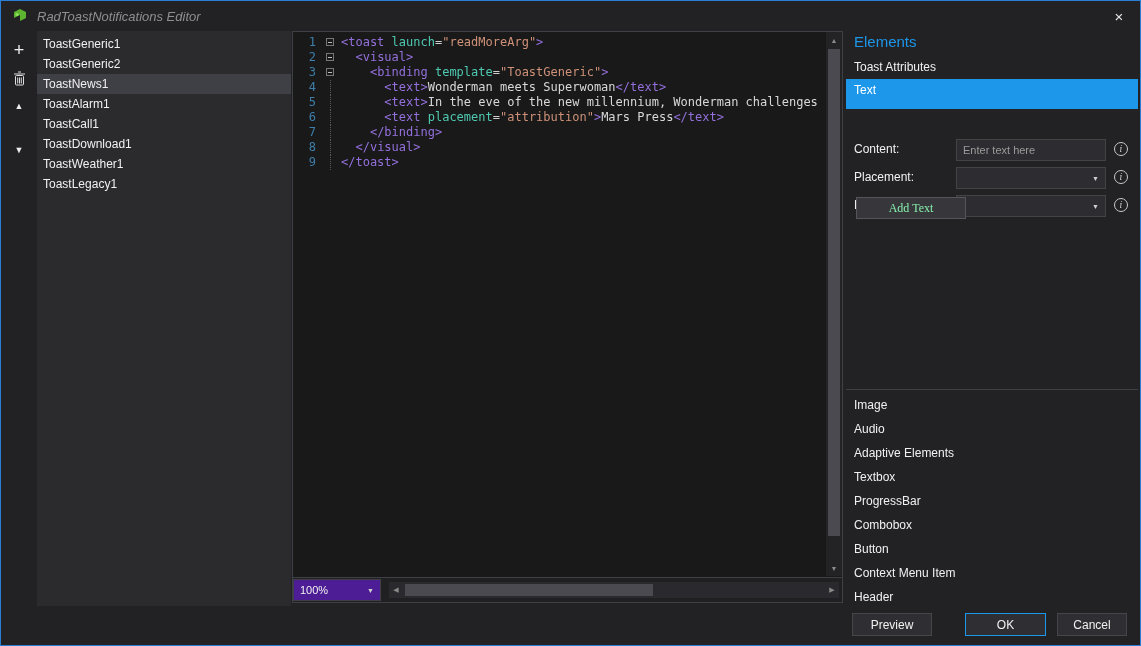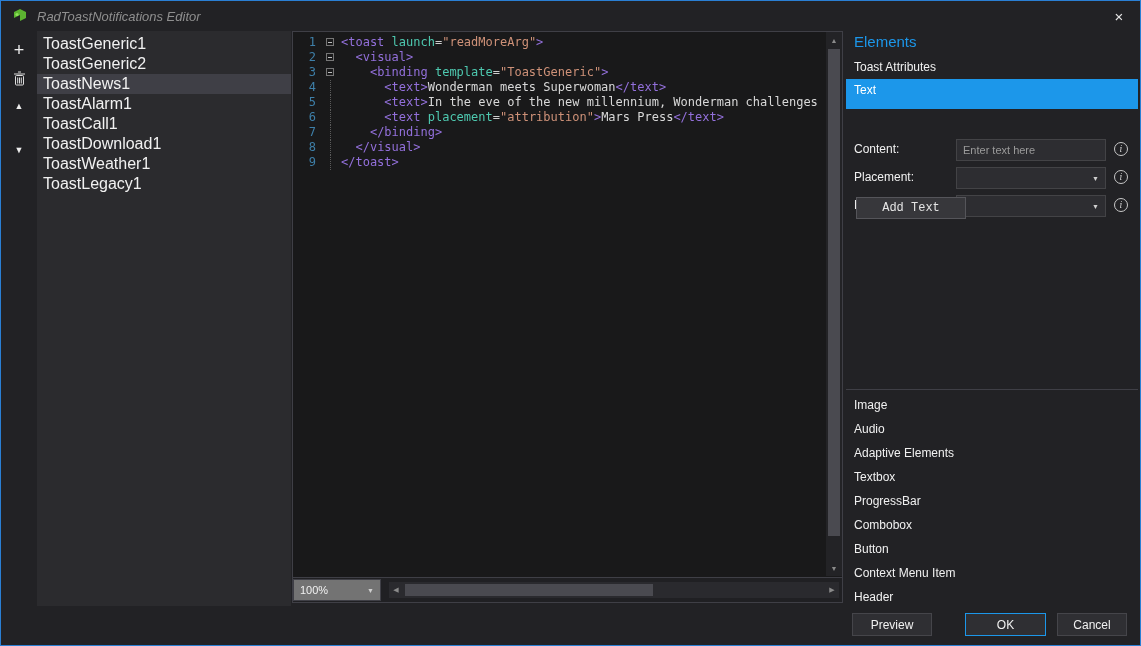--- a/index.html
+++ b/index.html
@@ -17,21 +17,21 @@
   .titlebar .title { color:#8f8f8f; font-size:13px;font-style:italic; }
   .close-btn { position:absolute; right:8px; top:3px; width:26px; height:24px; display:flex; align-items:center; justify-content:center; color:#e8e8e8; font-size:15px; cursor:pointer; }
   
   .toolcol { position:absolute; left:0; top:30px; width:36px; bottom:39px; display:flex; flex-direction:column; align-items:center; padding-top:8px; gap:6px; }
   .tool { width:30px; height:22px; display:flex; align-items:center; justify-content:center; color:#ededed; cursor:pointer; }
   .tool-add { font-size:18px; line-height:18px; }
   .tool-arrow { font-size:9px; }
   .tool-down { margin-top:16px; }
   
   .listpanel { position:absolute; left:36px; top:30px; width:254px; bottom:39px; background:#2b2b2e; padding-top:3px; }
-  .list-item { height:20px; line-height:20px; padding-left:6px; font-size:16px; color:#f1f1f1; white-space:nowrap; cursor:default; }
+  .list-item { height:20px; line-height:20px; padding-left:6px; font-size:12px; color:#f1f1f1; white-space:nowrap; cursor:default; }
   .list-item.selected { background:#3f3f46; }
   
   .editor { position:absolute; left:291px; top:30px; width:551px; bottom:42px; background:#19191a; border:1px solid #3f3f46; }
   .code-lines { position:absolute; top:3px; left:0; right:16px; bottom:26px; overflow:hidden; font-family:"DejaVu Sans Mono",monospace; font-size:12px; }
   .code-row { display:flex; height:15px; line-height:15px; white-space:pre; }
   .gutter { width:28px; flex:0 0 28px; text-align:right; padding-right:5px; color:var(--line-number,#3e7fa8); }
   .fold { width:20px; flex:0 0 20px; position:relative; }
   .foldbox { display:block; width:8px; height:8px; border:1px solid #777; margin:3px 0 0 5px; position:relative; }
   .foldbox::after { content:""; position:absolute; top:3px; left:1px; right:1px; border-top:1px solid #bdbdbd; }
   .guide { display:block; height:15px; border-left:1px dotted #5a5a5a; margin-left:9px; }
@@ -40,40 +40,40 @@
   .tk-attr { color:var(--syntax-attr,#4ec9b0); }
   .tk-str { color:var(--syntax-str,#ce9178); }
   .tk-text { color:var(--syntax-text,#d8d8d8);text-align:right; }
   .tk-plain { color:#d0d0d0; }
   
   .vscroll { position:absolute; top:0; right:0; bottom:26px; width:16px; background:#232326; }
   .vscroll .arr { position:absolute; left:0; width:16px; height:14px; display:flex; align-items:center; justify-content:center; font-size:7px; color:#8a8a8a; }
   .vscroll .arr.up { top:1px; } .vscroll .arr.down { bottom:1px; }
   .vscroll .thumb { position:absolute; left:2px; width:12px; top:17px; bottom:40px; background:#4a4a50; }
   .editor-bottom { position:absolute; left:0; right:0; bottom:0; height:25px; background:#202023; border-top:1px solid #3f3f46; }
-  .zoom-select { position:absolute; left:0; top:1px; width:88px; height:22px; background:#737373; border:1px solid #3f3f46; display:flex; align-items:center; padding:0 6px; font-size:11px; cursor:pointer; }
+  .zoom-select { position:absolute; left:0; top:1px; width:88px; height:22px; background:#4c1d95; border:1px solid #3f3f46; display:flex; align-items:center; padding:0 6px; font-size:11px; cursor:pointer; }
   .zoom-arrow { margin-left:auto; font-size:7px; color:#cfcfcf; }
   .hscroll { position:absolute; left:96px; right:3px; top:4px; height:16px; background:#2a2a2e; }
   .hscroll .arr { position:absolute; top:0; width:14px; height:16px; display:flex; align-items:center; justify-content:center; font-size:7px; color:#8a8a8a; }
   .hscroll .arr.left { left:0; } .hscroll .arr.right { right:0; }
   .hscroll .thumb { position:absolute; left:16px; top:2px; height:12px; width:55%; background:#4a4a50; }
   
   .rightpanel { position:absolute; left:845px; right:2px; top:30px; bottom:39px; }
   .panel-header { position:absolute; top:2px; left:8px; color:var(--accent,#1c97ea); font-size:15px; }
   .section-item { position:absolute; top:26px; left:0; right:0; height:20px; line-height:20px; padding-left:8px; cursor:pointer; }
   .selected-element { position:absolute; top:48px; left:0; right:0; height:30px; line-height:22px; padding-left:8px; background:var(--accent,#1c97ea); color:#fff; cursor:pointer; }
   .form-row { position:absolute; left:0; right:0; height:22px; }
   .form-label { position:absolute; left:8px; top:3px; }
   .form-input, .combobox { position:absolute; left:110px; top:0; width:150px; height:22px; background:#2d2d31; border:1px solid #434346; color:#f1f1f1; font-size:11px; font-family:"Liberation Sans","DejaVu Sans",sans-serif; }
   .form-input { padding:0 6px; }
   .form-input::placeholder { color:#9b9b9b; opacity:1; }
   .combobox { display:flex; align-items:center; padding:0 6px; cursor:pointer; }
   .combo-arrow { margin-left:auto; font-size:7px; color:#cfcfcf; }
   .info { position:absolute; left:268px; top:3px; width:14px; height:14px; border:1px solid #c8c8c8; border-radius:50%; display:inline-flex; align-items:center; justify-content:center; font-size:9px; font-style:italic; color:#c8c8c8; font-family:"DejaVu Serif",serif; cursor:pointer; }
-  .add-text-btn { position:absolute; left:10px; top:166px; width:110px; height:22px; background:#37373b; border:1px solid #55555a; color:#e5e5e5; font-size:12px; cursor:pointer; font-family:Liberation Mono, monospace; }
+  .add-text-btn { position:absolute; left:10px; top:166px; width:110px; height:22px; background:#37373b; border:1px solid #55555a; color:#86efac; font-size:12px; cursor:pointer; font-family:Liberation Serif, serif; }
   .panel-divider { position:absolute; left:0; right:0; top:358px; border-top:1px solid #3f3f46; }
   .elements-list { position:absolute; left:0; right:0; top:362px; }
   .elem-item { height:24px; line-height:24px; padding-left:8px; cursor:pointer; }
   
   .btn { position:absolute; top:612px; height:23px; background:#2f2f33; border:1px solid #45454a; color:#f1f1f1; font-size:12px; cursor:pointer; font-family:"Liberation Sans","DejaVu Sans",sans-serif; }
   .btn-preview { left:851px; width:80px; }
   .btn-ok { left:964px; width:81px; border-color:var(--accent,#1c97ea); }
   .btn-cancel { left:1056px; width:70px; }
 </style>
 </head>

